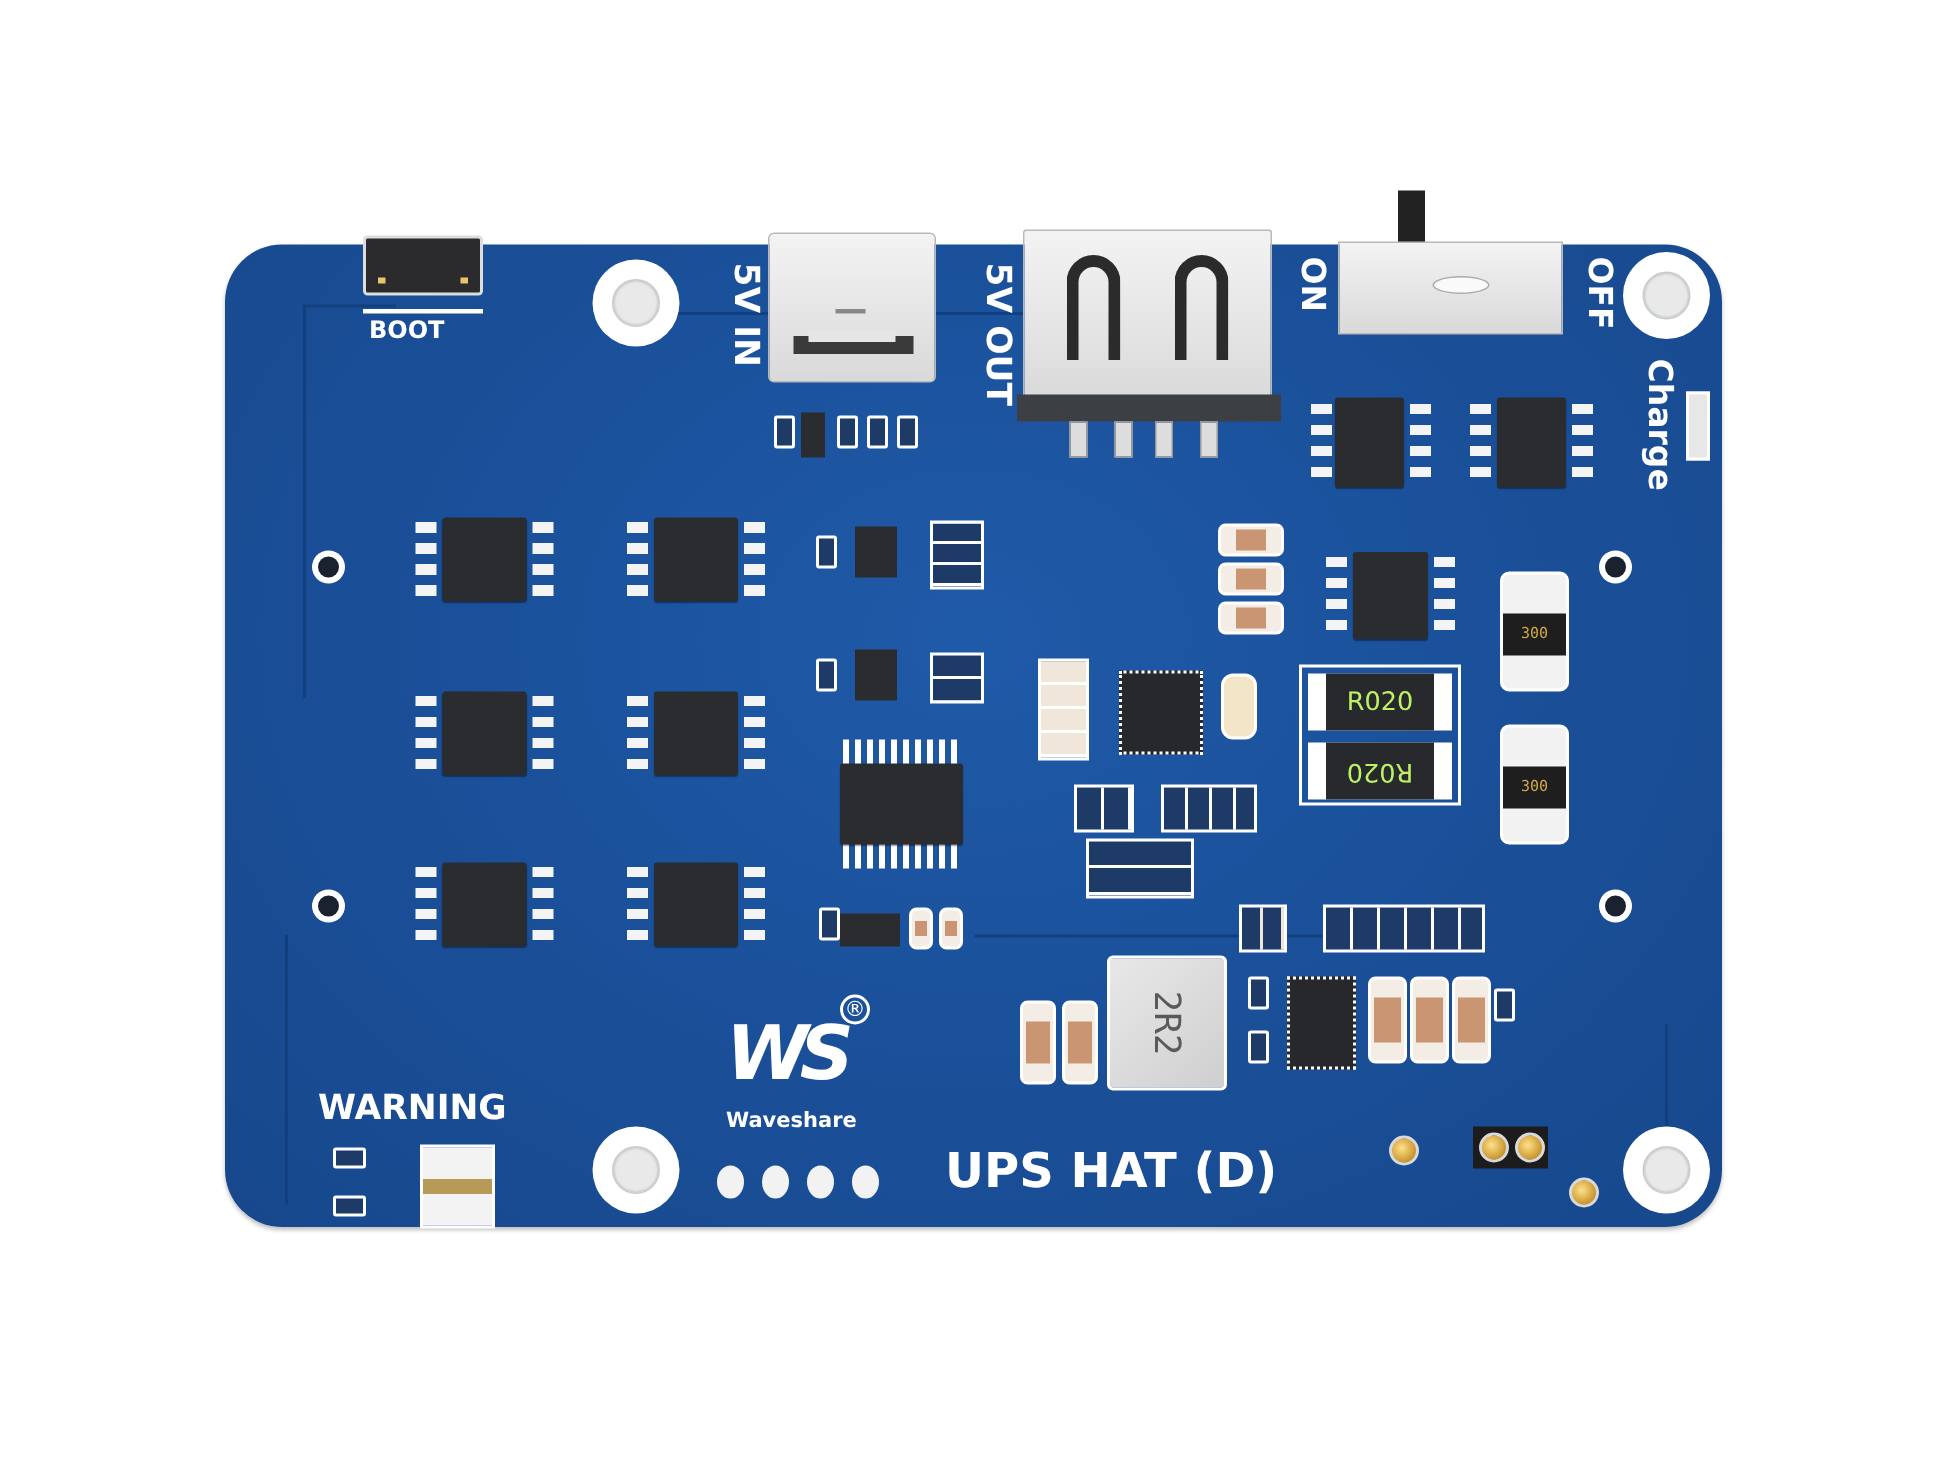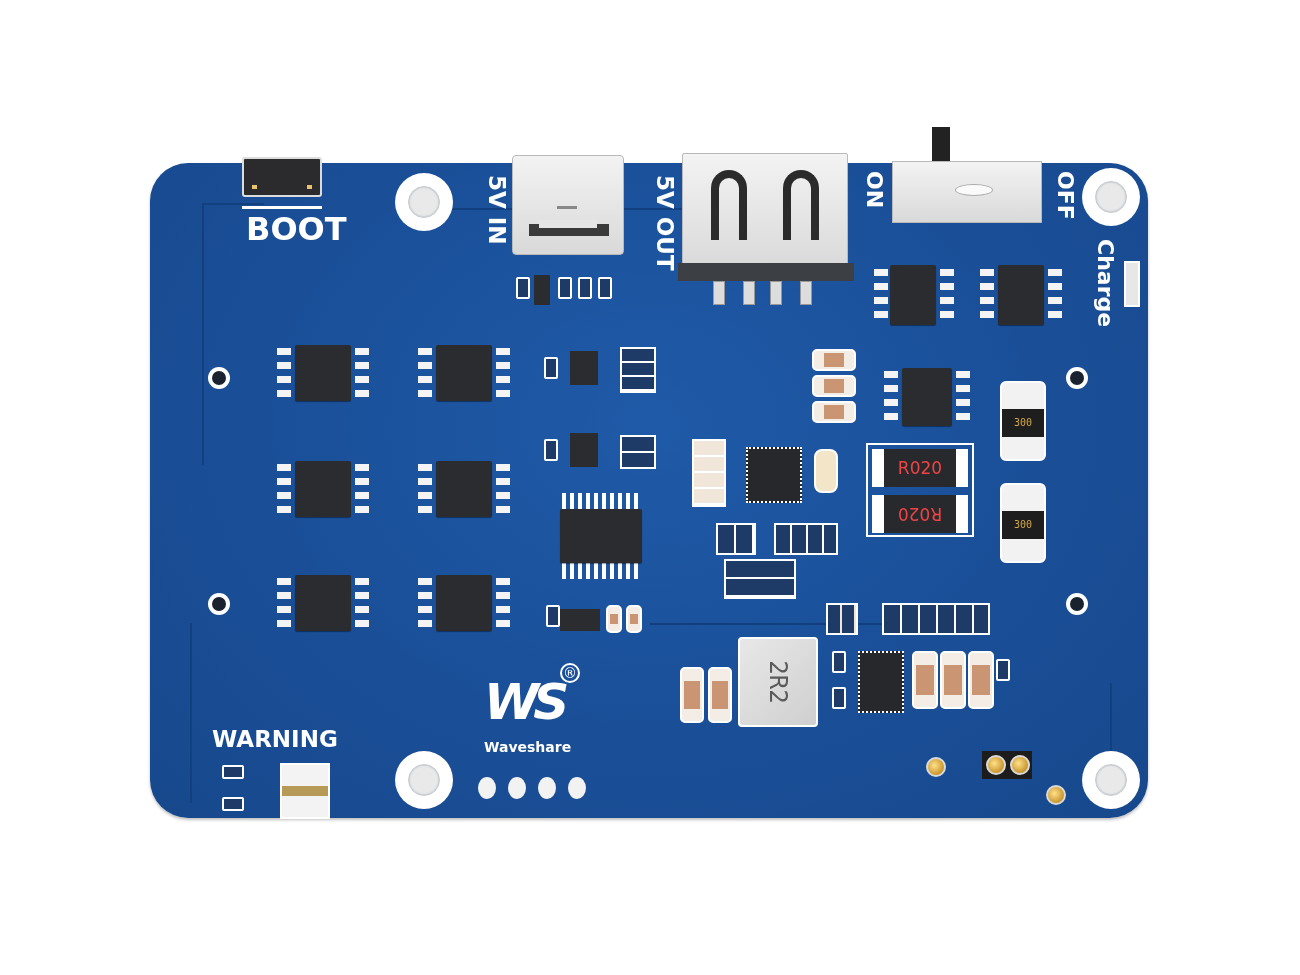--- a/index.html
+++ b/index.html
@@ -17,21 +17,21 @@
   .smallhole { position:absolute; width:22px; height:22px; border-radius:50%; background:#fff; }
   .smallhole::after { content:""; position:absolute; left:4px; top:4px; width:14px; height:14px; border-radius:50%; background:#1a2230; }
   .soic { position:absolute; width:56px; height:56px; background:#2a2c30; border-radius:2px; box-shadow: 0 1px 1px rgba(0,0,0,0.4); }
   .res { position:absolute; width:14px; height:22px; border:2px solid #ffffff; border-radius:2px; background:#1e3a66; box-sizing:border-box; }
   .cap { position:absolute; border:2px solid #fff; border-radius:5px; box-sizing:border-box; background:#f3ede5; overflow:hidden; }
   .cap .mid { position:absolute; background:#c99573; }
   .metal { position:absolute; background: linear-gradient(180deg,#f3f3f3,#d9d9d9); border:1px solid #b9b9b9; box-sizing:border-box; }
   .ind { position:absolute; background:linear-gradient(135deg,#e8e8e8,#cfcfcf); border:2px solid #fff; border-radius:4px; box-sizing:border-box; display:flex; align-items:center; justify-content:center; color:#5a5a5a; font-family:"DejaVu Sans Mono", monospace; font-size:24px; }
   .qfn { position:absolute; background:#26282c; border:2px dotted #ffffff; box-sizing:border-box; }
   .shunt { position:absolute; width:96px; height:38px; background:#fff; box-sizing:border-box; padding:0 12px; }
-  .shunt span { display:flex; align-items:center; justify-content:center; height:100%; background:#28292c; color:#ef4444; font-size:17px; font-family:"DejaVu Sans", sans-serif; }
+  .shunt span { display:flex; align-items:center; justify-content:center; height:100%; background:#28292c; color:#bef264; font-size:17px; font-family:"DejaVu Sans", sans-serif; }
   .fuse { position:absolute; width:46px; height:80px; border:2px solid #fff; border-radius:6px; background:#f2f2f2; box-sizing:border-box; overflow:hidden; }
   .fuse span { position:absolute; left:0; right:0; top:26px; height:28px; background:#1e1e1e; color:#d4a84a; font-size:10px; font-family:"DejaVu Sans Mono", monospace; text-align:center; line-height:28px; }
   .gold { position:absolute; width:20px; height:20px; border-radius:50%; background: radial-gradient(circle at 40% 40%, #ffe08a, #c9962d 70%, #8a6a20); border:2px solid #d9d9d9; box-sizing:border-box; }
   .testpad { position:absolute; width:18px; height:22px; border-radius:50%; background:#f2f2f2; }
   .trace { position:absolute; border-color:#12407e; border-style:solid; border-width:0; }
 </style>
 </head>
 <body>
 
 <div class="board">
@@ -50,21 +50,21 @@
   <div class="smallhole" style="left:58px;top:204px;"></div>
   <div class="smallhole" style="left:58px;top:430px;"></div>
   <div class="smallhole" style="left:916px;top:204px;"></div>
   <div class="smallhole" style="left:916px;top:430px;"></div>
 
   <div class="abs" style="left:92px;top:-6px;width:80px;height:40px;background:#2b2b2d;border-radius:3px;border:2px solid #ddd;box-sizing:border-box;">
     <div class="abs" style="left:8px;top:26px;width:5px;height:4px;background:#e9c46a;"></div>
     <div class="abs" style="right:8px;top:26px;width:5px;height:4px;background:#e9c46a;"></div>
   </div>
   <div class="abs" style="left:92px;top:43px;width:80px;height:3px;background:#fff;"></div>
-  <div class="silk" style="left:96px;top:47px;font-size:32px;">BOOT</div>
+  <div class="silk" style="left:96px;top:47px;font-size:16px;">BOOT</div>
 
   <div class="metal" style="left:362px;top:-8px;width:112px;height:100px;border-radius:4px;">
     <div class="abs" style="left:44px;top:50px;width:20px;height:3px;background:#888;"></div>
     <div class="abs" style="left:16px;top:68px;width:80px;height:12px;background:#3a3a3a;"></div>
     <div class="abs" style="left:26px;top:64px;width:58px;height:8px;background:#e5e5e5;"></div>
   </div>
   <div class="silk vtext" style="left:360px;top:12px;font-size:23px;">5V IN</div>
 
   <div class="metal" style="left:532px;top:-10px;width:166px;height:118px;border-radius:2px;">
     <div class="abs" style="left:28px;top:16px;width:36px;height:70px;border:8px solid #2b2b2b;border-bottom:none;border-radius:20px 20px 0 0;box-sizing:border-box;"></div>
@@ -208,19 +208,20 @@
   <div class="silk" style="left:62px;top:563px;font-size:23px;">WARNING</div>
   <div class="res" style="left:72px;top:602px;width:22px;height:14px;"></div>
   <div class="res" style="left:72px;top:634px;width:22px;height:14px;"></div>
   <div class="abs" style="left:130px;top:600px;width:50px;height:56px;border:2px solid #fff;box-sizing:border-box;background:linear-gradient(180deg,#f3f3f3 0 40%,#b89a58 40% 60%,#f3f3f3 60%);"></div>
 
   <div class="testpad" style="left:328px;top:614px;"></div>
   <div class="testpad" style="left:358px;top:614px;"></div>
   <div class="testpad" style="left:388px;top:614px;"></div>
   <div class="testpad" style="left:418px;top:614px;"></div>
 
+  <div class="silk" style="left:480px;top:598px;font-size:32px;">UPS HAT (D)</div>
 
   <div class="gold" style="left:776px;top:594px;"></div>
   <div class="abs" style="left:832px;top:588px;width:50px;height:28px;background:#1c1c1c;"></div>
   <div class="gold" style="left:836px;top:592px;"></div>
   <div class="gold" style="left:860px;top:592px;"></div>
   <div class="gold" style="left:896px;top:622px;"></div>
 </div>
 
 </body></html>

